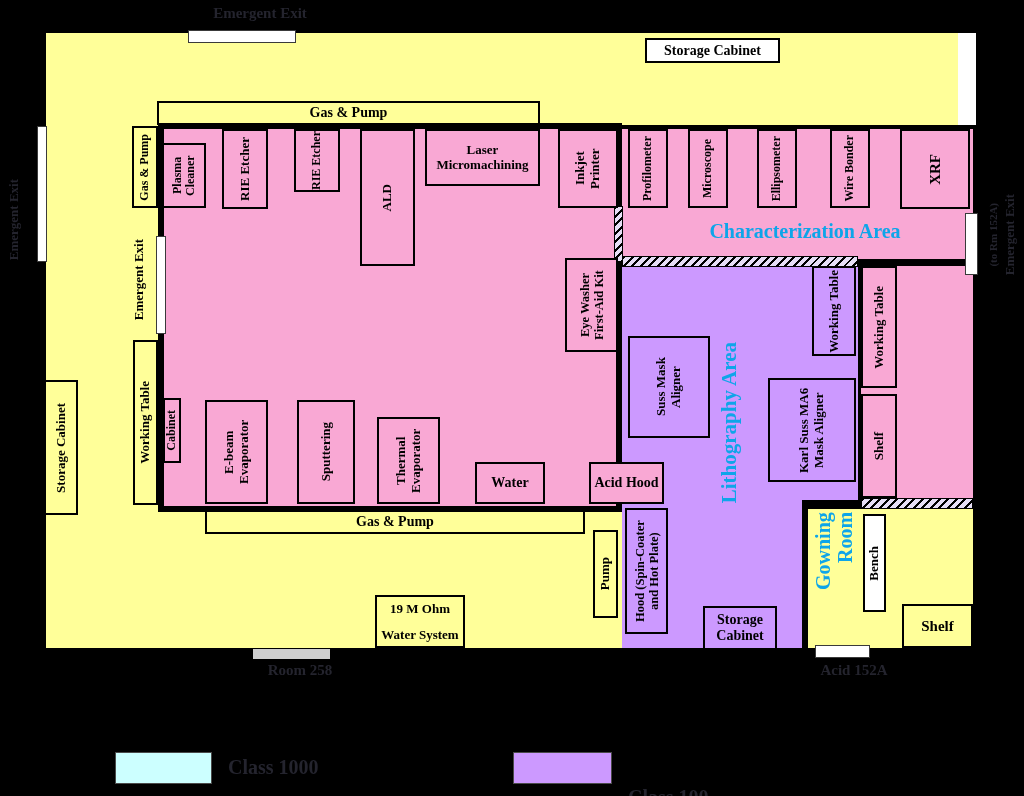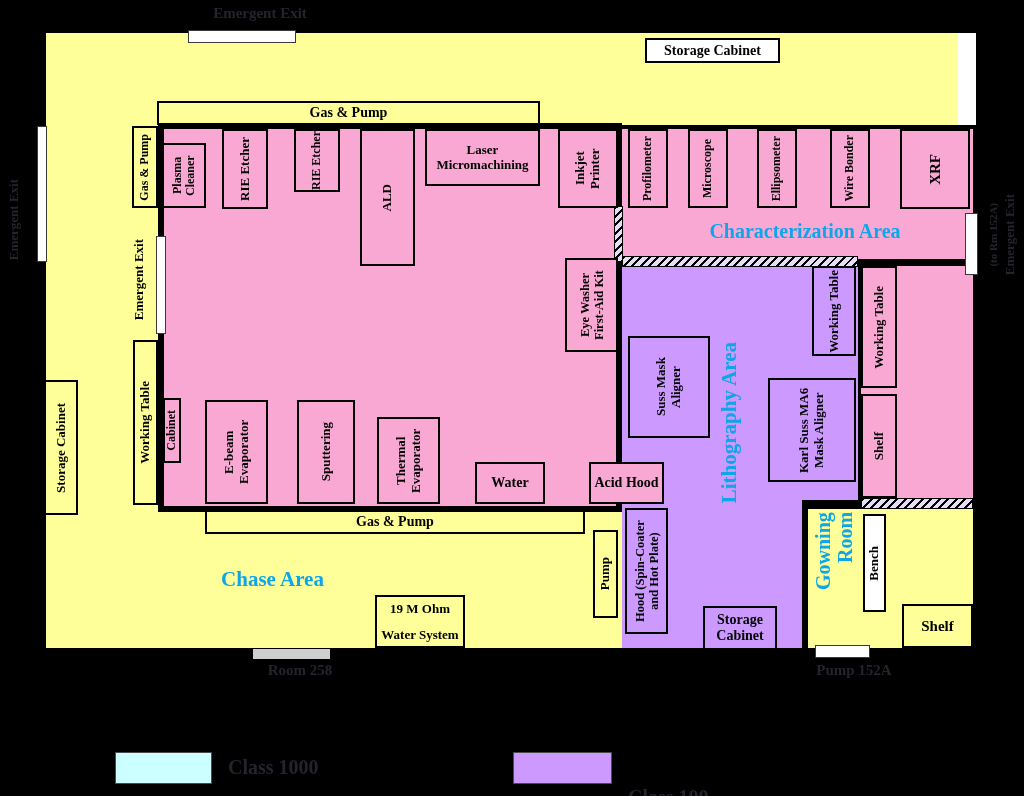--- a/index.html
+++ b/index.html
@@ -169,44 +169,41 @@
   <div class="box ye" style="left:902px;top:604px;width:71px;height:44px;font-size:15px;">
     <span>Shelf</span>
     </div>
 
   <div class="area" style="left:640px;top:218px;width:330px;height:27px;font-size:20px;">
     <span>Characterization Area</span>
     </div>
   <div class="area" style="left:706px;top:318px;width:48px;height:210px;">
     <span class="v">Lithography Area</span>
     </div>
-  <div class="area" style="left:195px;top:565px;width:155px;height:28px;">
-    <span>Chase Area</span>
-    </div>
   <div class="area" style="left:806px;top:512px;width:56px;height:118px;font-size:20px;">
     <span class="v">Gowning Room</span>
     </div>
 
   <div class="dim" style="left:195px;top:3px;width:130px;height:20px;">
     <span>Emergent Exit</span>
     </div>
   <div class="dim" style="left:2px;top:140px;width:24px;height:160px;font-size:13px;">
     <span class="v">Emergent Exit</span>
     </div>
   <div class="dim" style="left:1000px;top:160px;width:20px;height:150px;font-size:13px;">
     <span class="v">Emergent Exit</span>
     </div>
   <div class="dim" style="left:985px;top:168px;width:16px;height:134px;font-size:11px;">
     <span class="v">(to Rm 152A)</span>
     </div>
   <div class="dim" style="left:250px;top:660px;width:100px;height:20px;">
     <span>Room 258</span>
     </div>
   <div class="dim" style="left:798px;top:660px;width:112px;height:20px;">
-    <span>Pump 152A</span>
+    <span>Acid 152A</span>
     </div>
 
   <div class="abs" style="left:115px;top:752px;width:97px;height:32px;background:#ccffff;border:1px solid #4a4a4a;"></div>
   <div class="dim lg" style="left:228px;top:748px;width:120px;height:38px;justify-content:flex-start;">
     <span>Class 1000</span>
     </div>
   <div class="abs" style="left:513px;top:752px;width:99px;height:32px;background:#cc99ff;border:1px solid #4a4a4a;"></div>
   <div class="dim lg" style="left:628px;top:748px;width:120px;height:38px;justify-content:flex-start;margin-top:30px;">
     <span>Class 100</span>
     </div>

